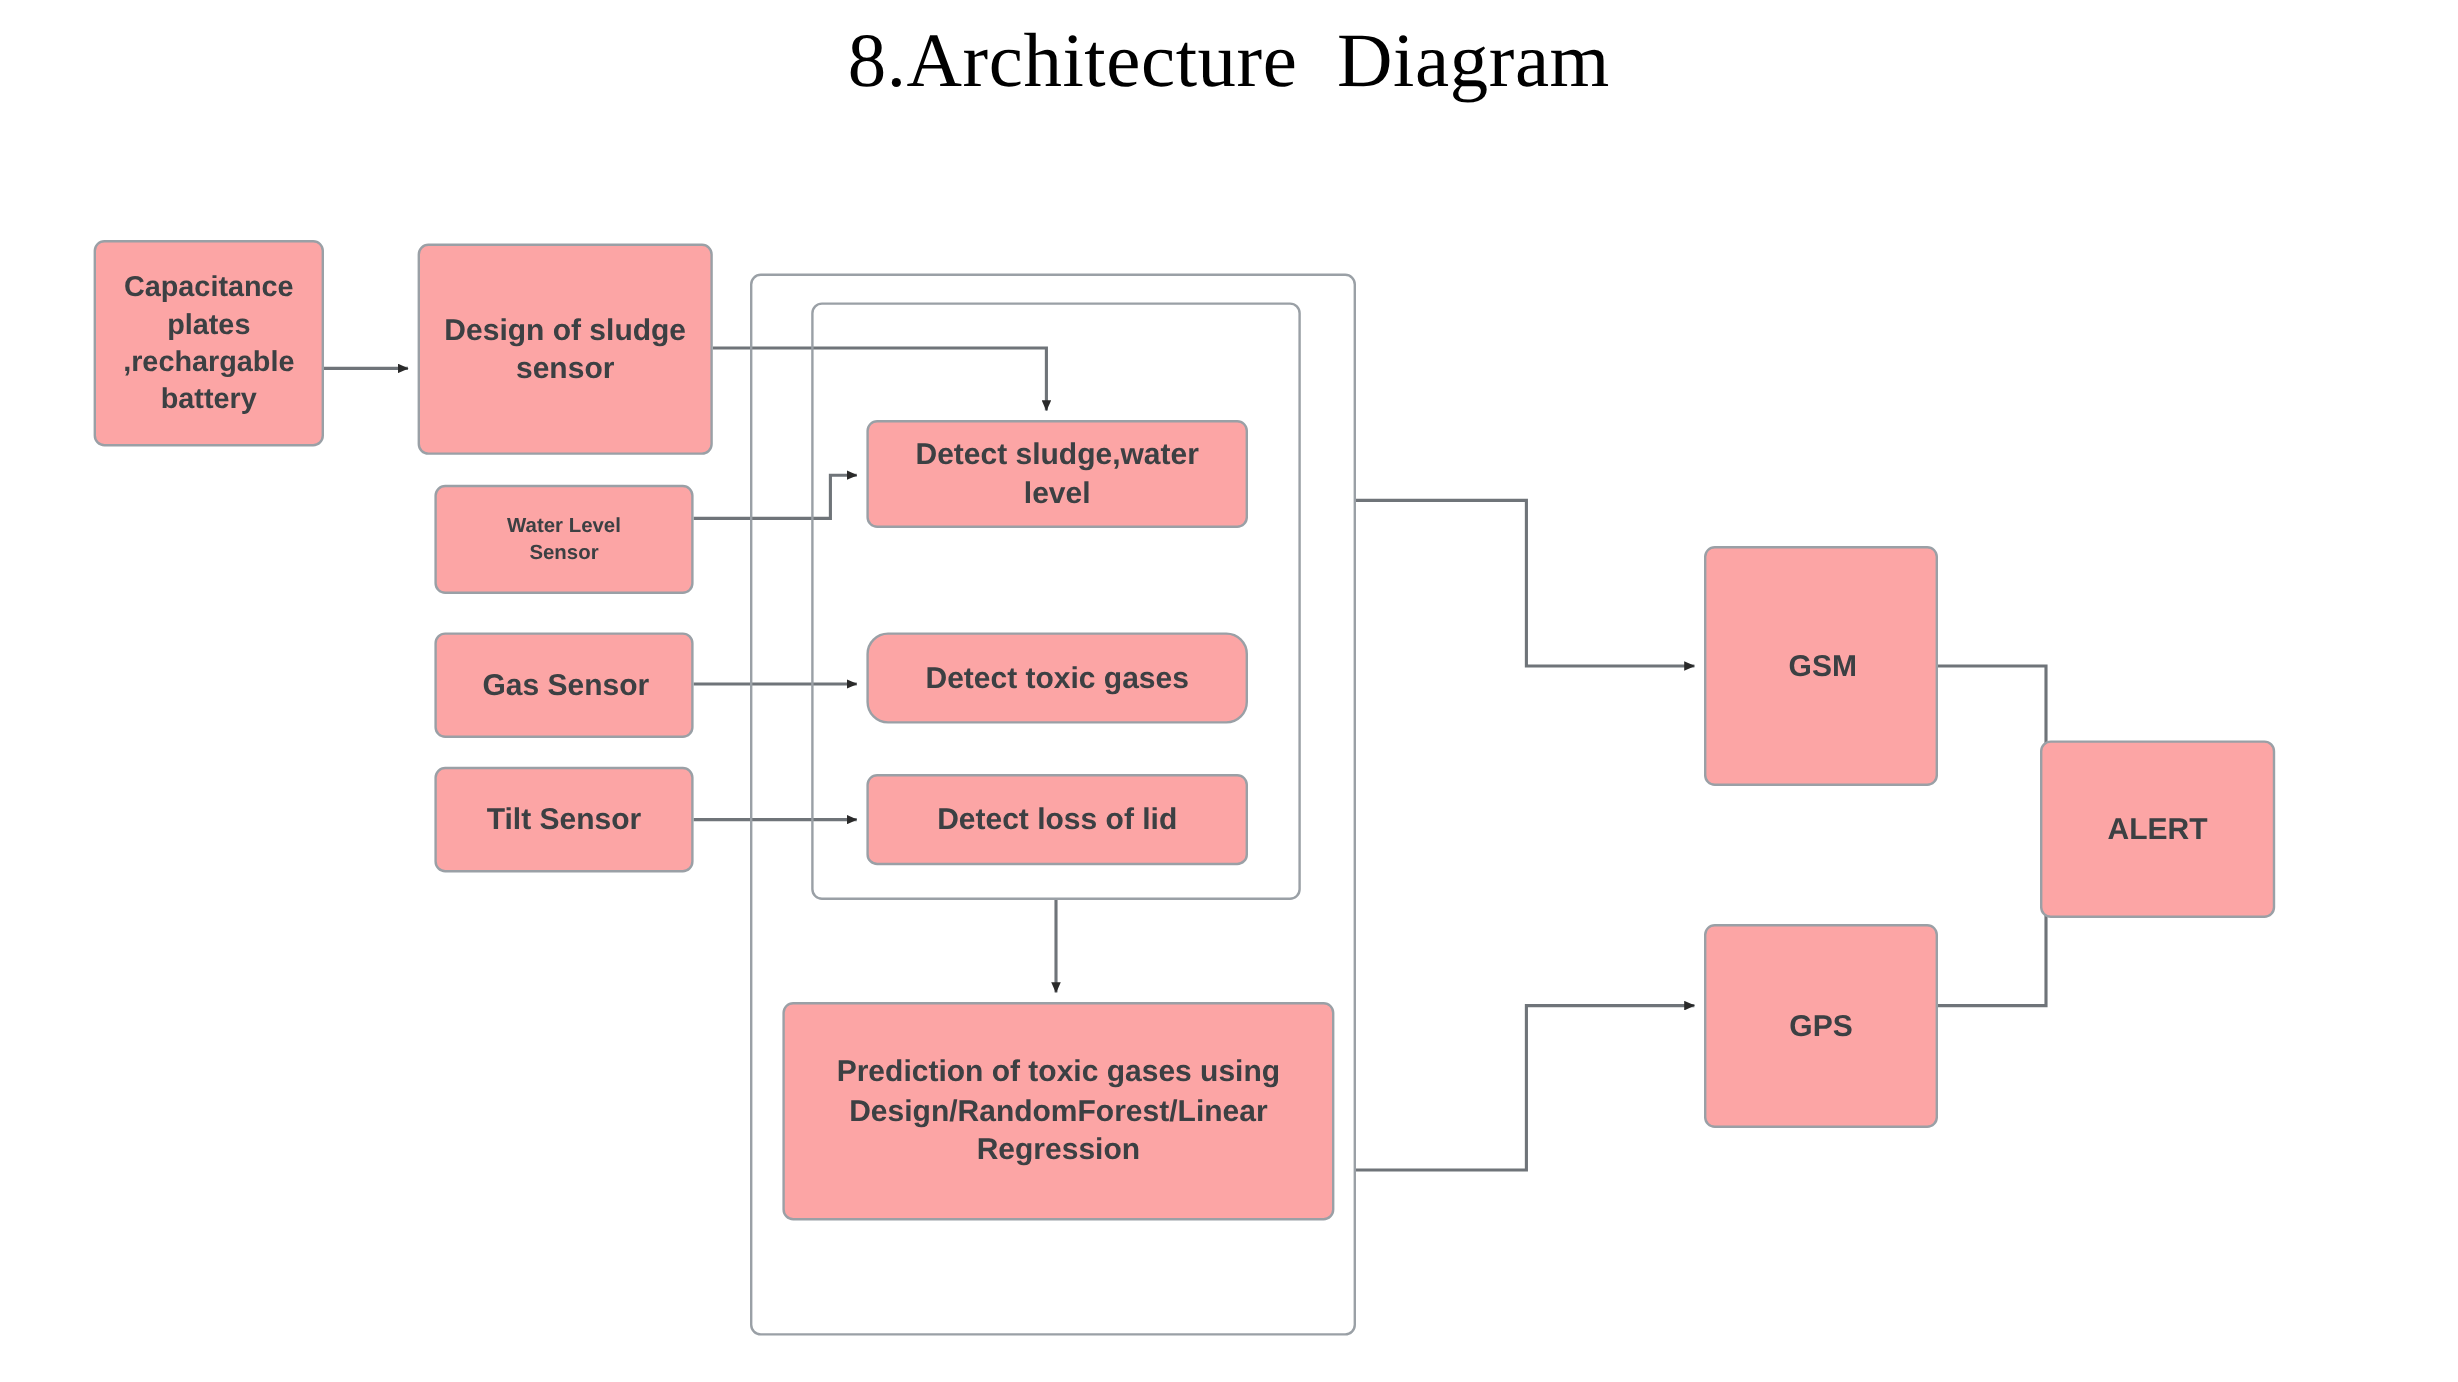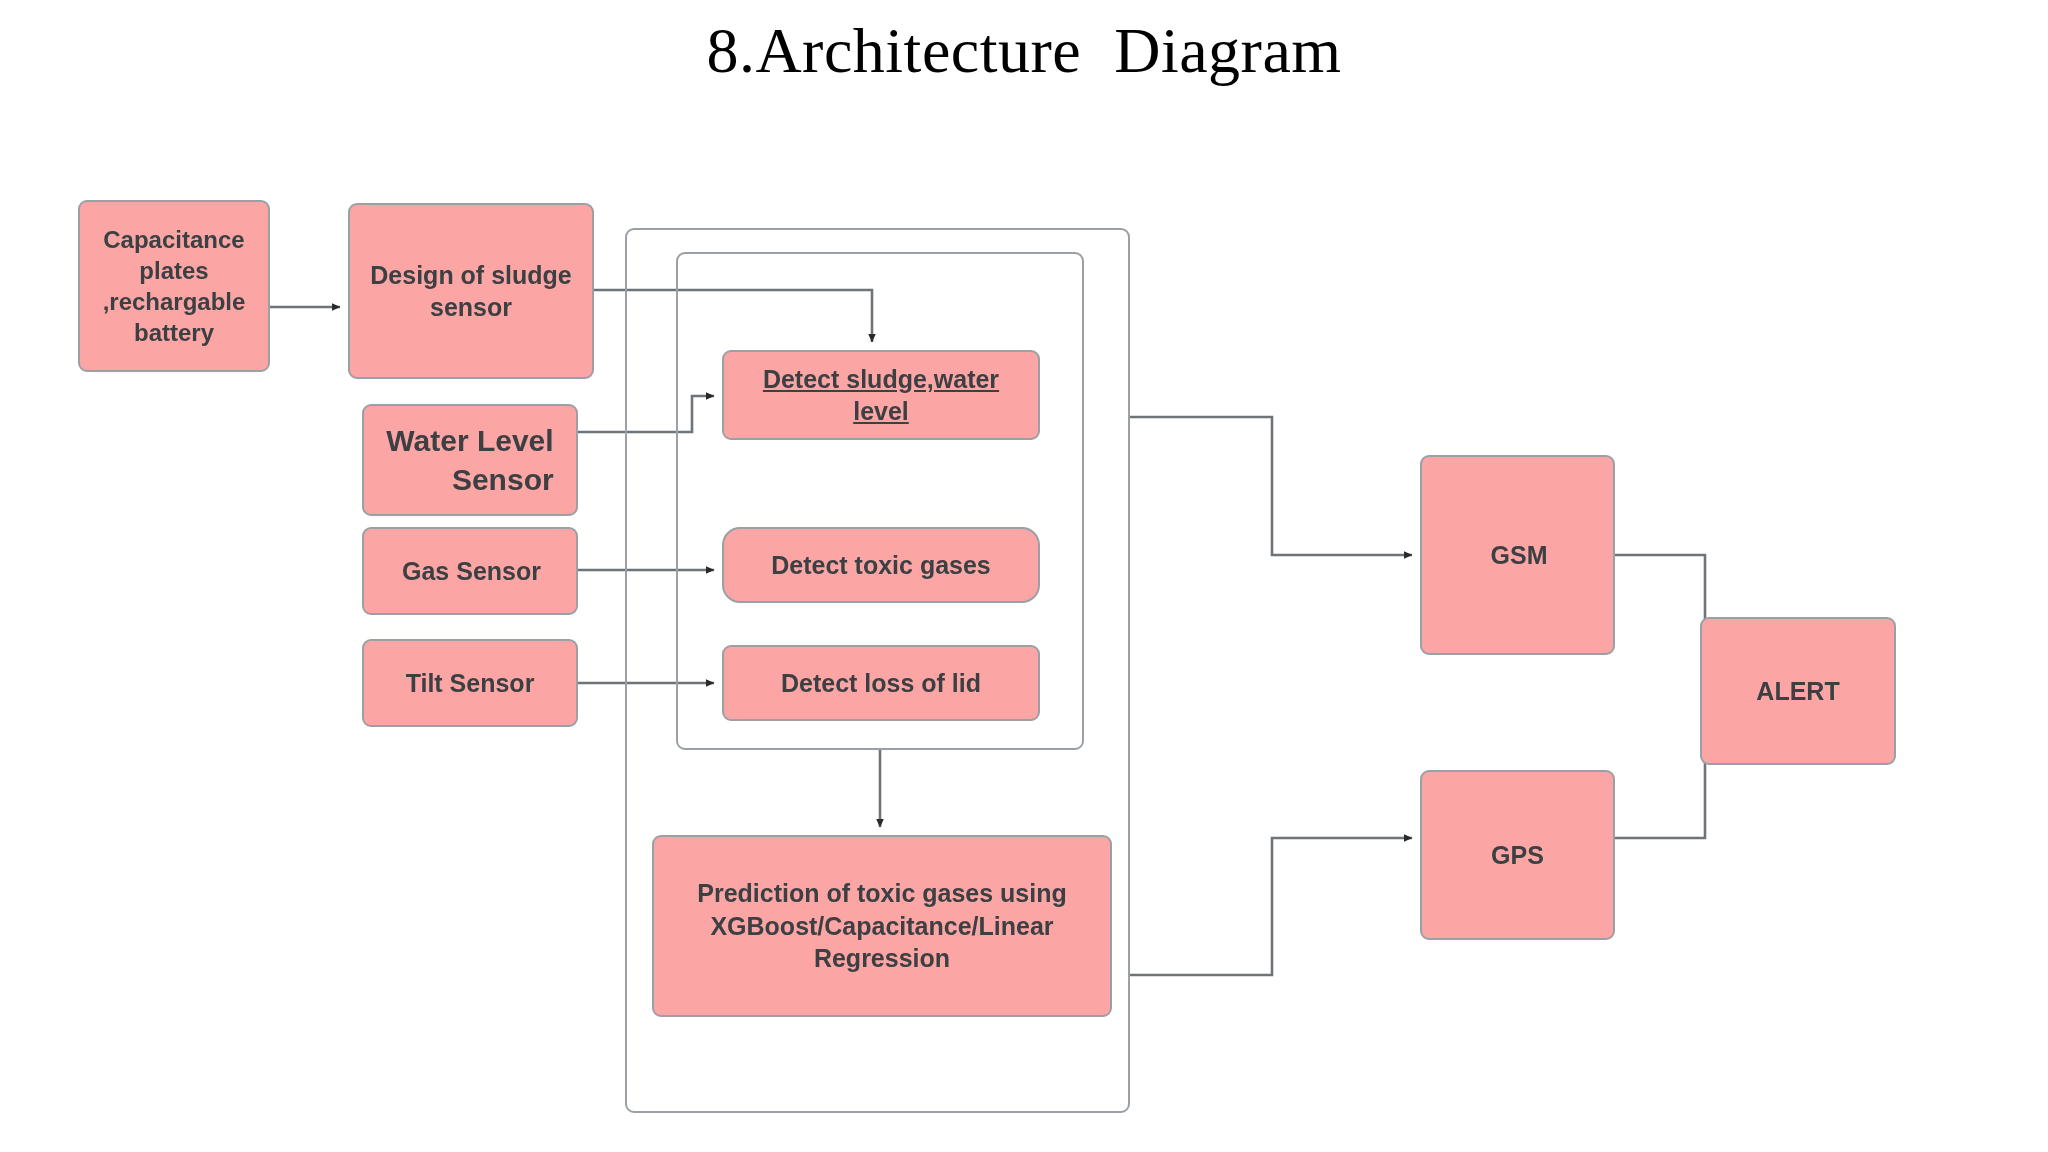--- a/index.html
+++ b/index.html
@@ -55,28 +55,28 @@
     position: absolute;
     left: 0;
     top: 0;
     width: 2048px;
     height: 1152px;
     pointer-events: none;
   }
   
   #n-capacitance { left:78px;  top:200px; width:192px; height:172px; font-size:24px; }
   #n-design      { left:348px; top:203px; width:246px; height:176px; font-size:25px; }
-  #n-waterlevel  { left:362px; top:404px; width:216px; height:112px;  font-size:30px;text-align:right; }
+  #n-waterlevel  { left:362px; top:404px; width:216px; height:91px;  font-size:17px; }
   #n-gas         { left:362px; top:527px; width:216px; height:88px;  font-size:25px;padding-left:11px; }
   #n-tilt        { left:362px; top:639px; width:216px; height:88px;  font-size:25px; }
 
   #c-outer       { left:625px; top:228px; width:505px; height:885px; }
   #c-inner       { left:676px; top:252px; width:408px; height:498px; }
 
-  #n-detect-sludge { left:722px; top:350px; width:318px; height:90px; font-size:25px;text-decoration:underline; }
+  #n-detect-sludge { left:722px; top:350px; width:318px; height:90px; font-size:25px; }
   #n-detect-gases  { left:722px; top:527px; width:318px; height:76px; font-size:25px;border-radius:18px; }
   #n-detect-lid    { left:722px; top:645px; width:318px; height:76px; font-size:25px; }
   #n-prediction    { left:652px; top:835px; width:460px; height:182px; font-size:25px; }
 
   #n-gsm   { left:1420px; top:455px; width:195px; height:200px; font-size:25px;padding-left:11px; }
   #n-gps   { left:1420px; top:770px; width:195px; height:170px; font-size:25px; }
   #n-alert { left:1700px; top:617px; width:196px; height:148px; font-size:25px; }
 </style>
 </head>
 <body>
@@ -134,21 +134,21 @@
   <div class="node" id="n-tilt">Tilt Sensor</div>
 
   <div class="node" id="n-detect-sludge">Detect sludge,water
 level</div>
 
   <div class="node" id="n-detect-gases">Detect toxic gases</div>
 
   <div class="node" id="n-detect-lid">Detect loss of lid</div>
 
   <div class="node" id="n-prediction">Prediction of toxic gases using
-XGBoost/Capacitance/Linear
+Design/RandomForest/Linear
 Regression</div>
 
   <div class="node" id="n-gsm">GSM</div>
 
   <div class="node" id="n-gps">GPS</div>
 
   <div class="node" id="n-alert">ALERT</div>
 
 </div>
 

